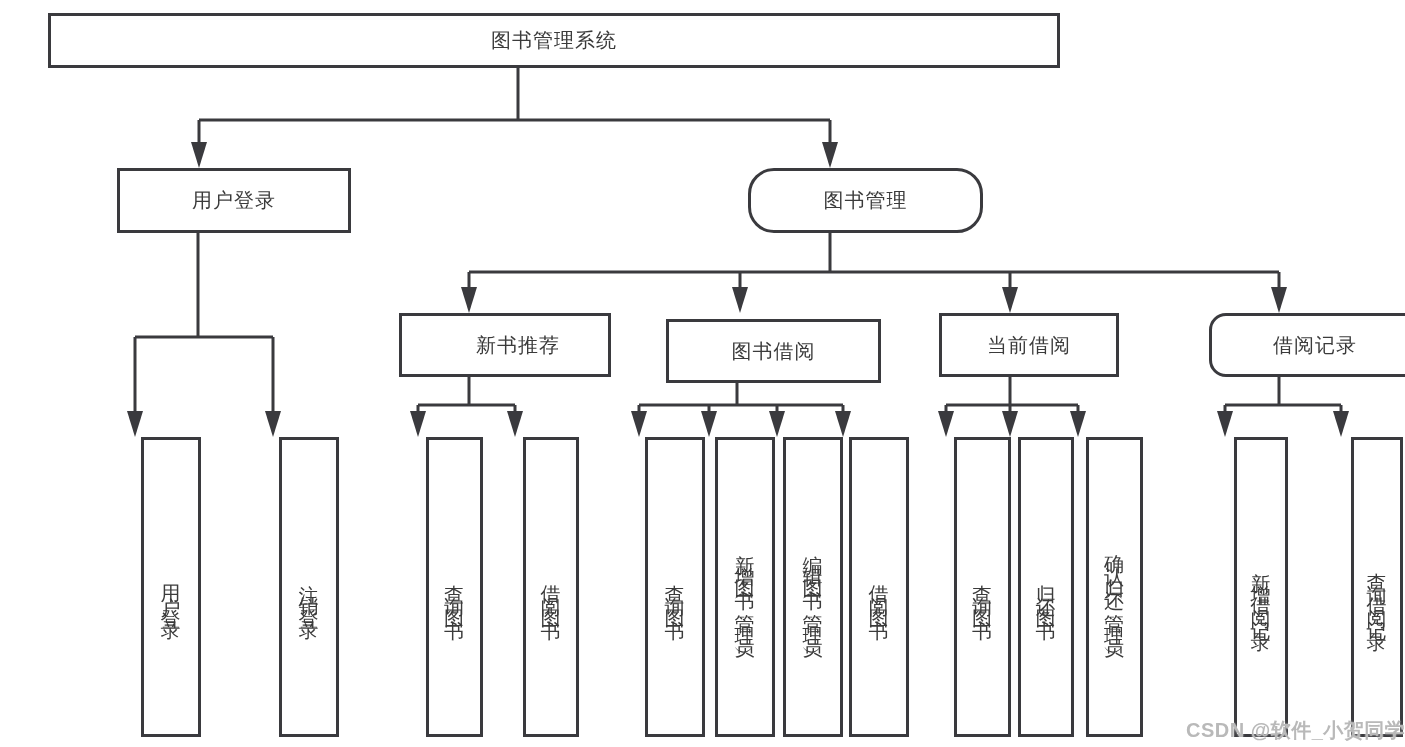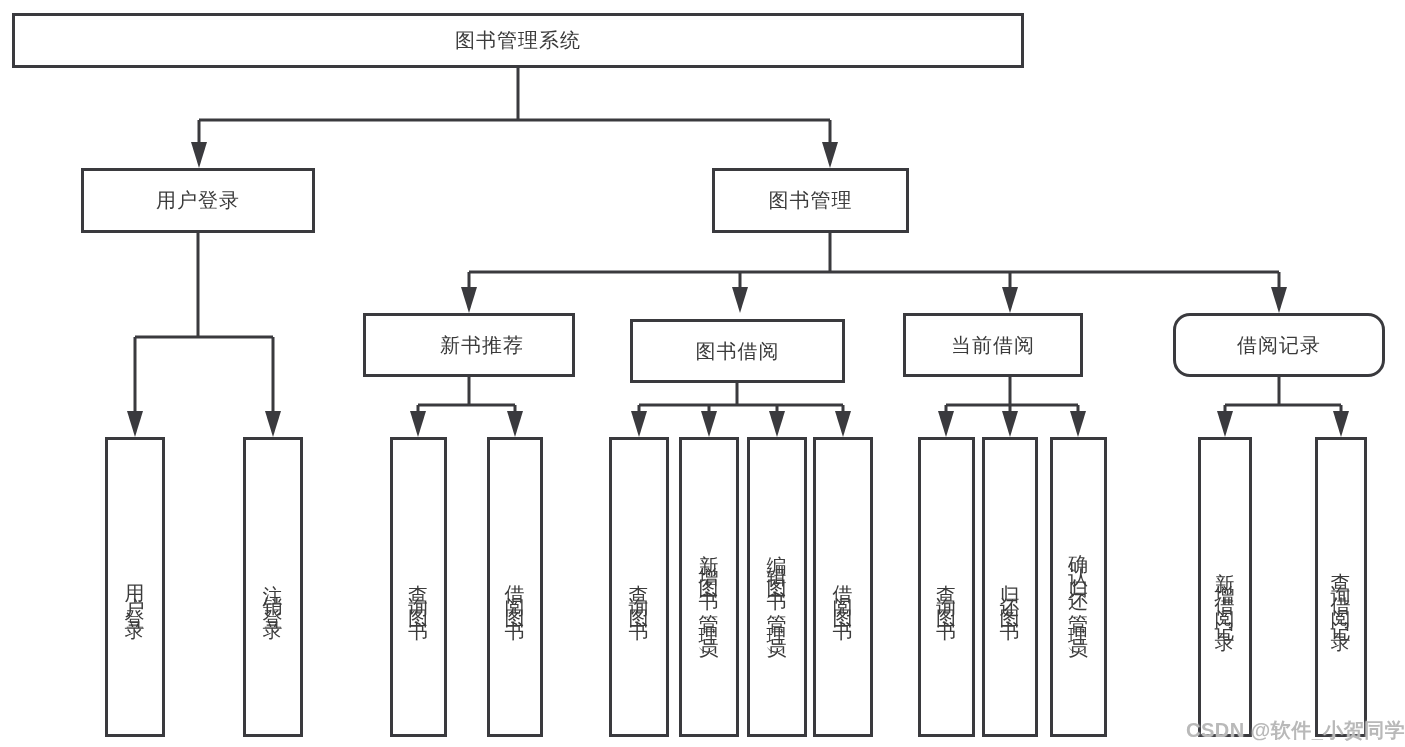--- a/index.html
+++ b/index.html
@@ -18,20 +18,21 @@
   }
   .node {
     position: absolute;
     box-sizing: border-box;
     background: #ffffff;
     border: 3px solid #3a3a3e;
     display: flex;
     align-items: center;
     justify-content: center;
     color: #3b3b3b;
+    margin-left: 36px;
   }
   .hbox { font-size: 20px; letter-spacing: 1px; }
   .vbox span {
     writing-mode: vertical-lr;
     text-orientation: mixed;
     font-size: 20px;
     line-height: 1;
     letter-spacing: 12px;
     margin-bottom: -12px;
     white-space: nowrap;
@@ -86,21 +87,21 @@
     </g>
   </svg>
 
   <div class="node hbox" style="left:12px; top:13px; width:1012px; height:55px;">
     <span>图书管理系统</span>
   </div>
 
   <div class="node hbox" style="left:81px; top:168px; width:234px; height:65px;">
     <span>用户登录</span>
   </div>
-  <div class="node hbox" style="left:712px; top:168px; width:197px; height:65px;">
+  <div class="node hbox" style="left:712px; top:168px; width:235px; height:65px;border-radius:26px;">
     <span>图书管理</span>
   </div>
 
   <div class="node hbox" style="left:363px; top:313px; width:212px; height:64px;padding-left:26px;">
     <span>新书推荐</span>
   </div>
   <div class="node hbox" style="left:630px; top:319px; width:215px; height:64px;">
     <span>图书借阅</span>
   </div>
   <div class="node hbox" style="left:903px; top:313px; width:180px; height:64px;">

